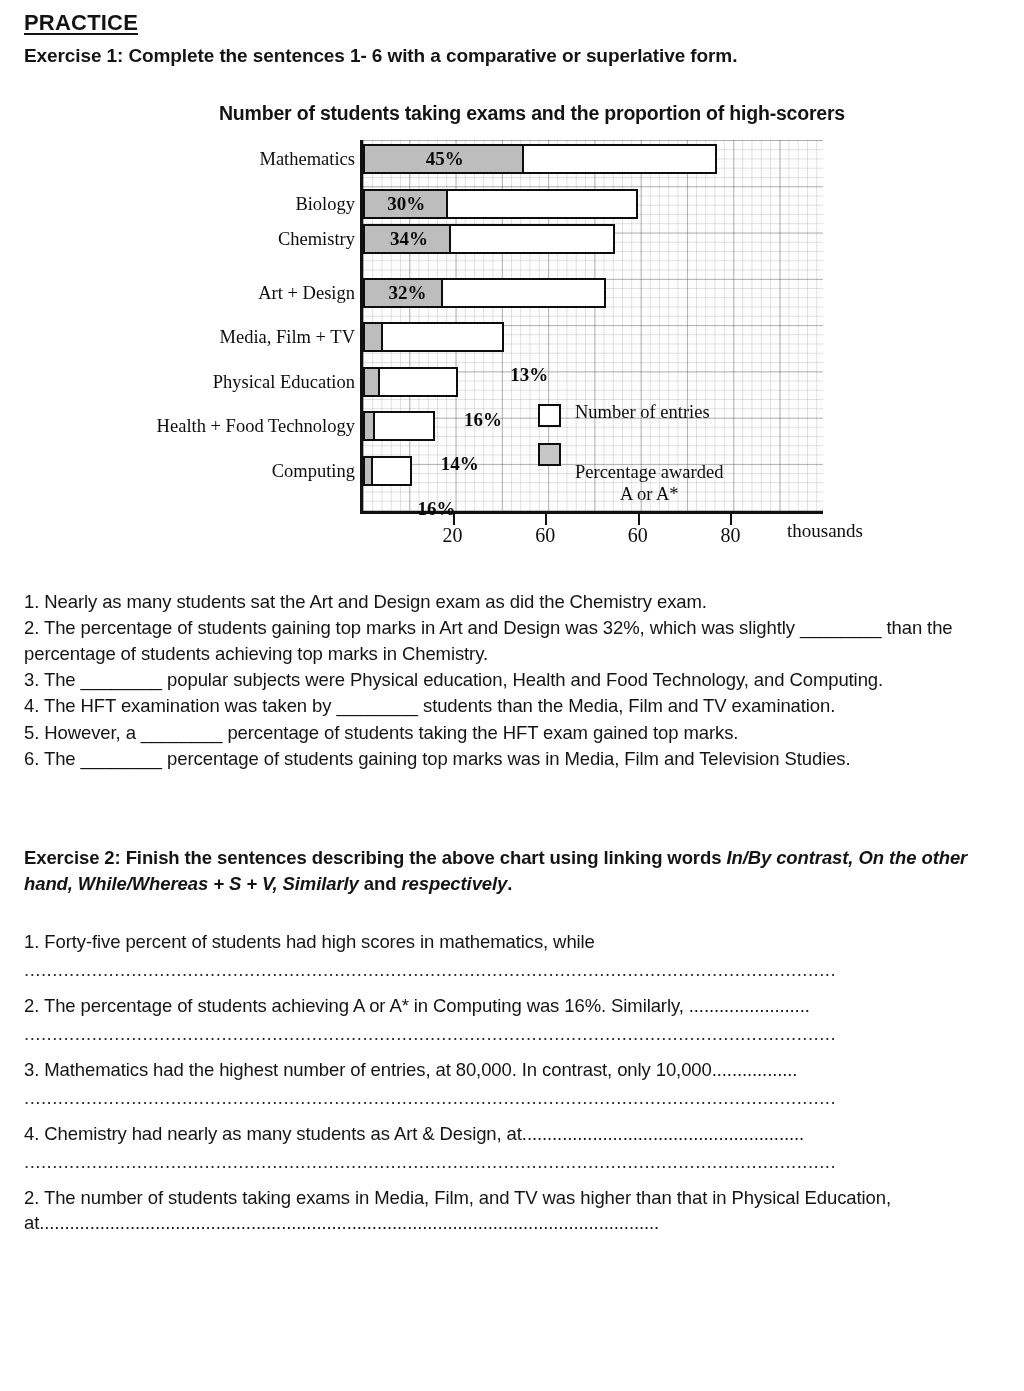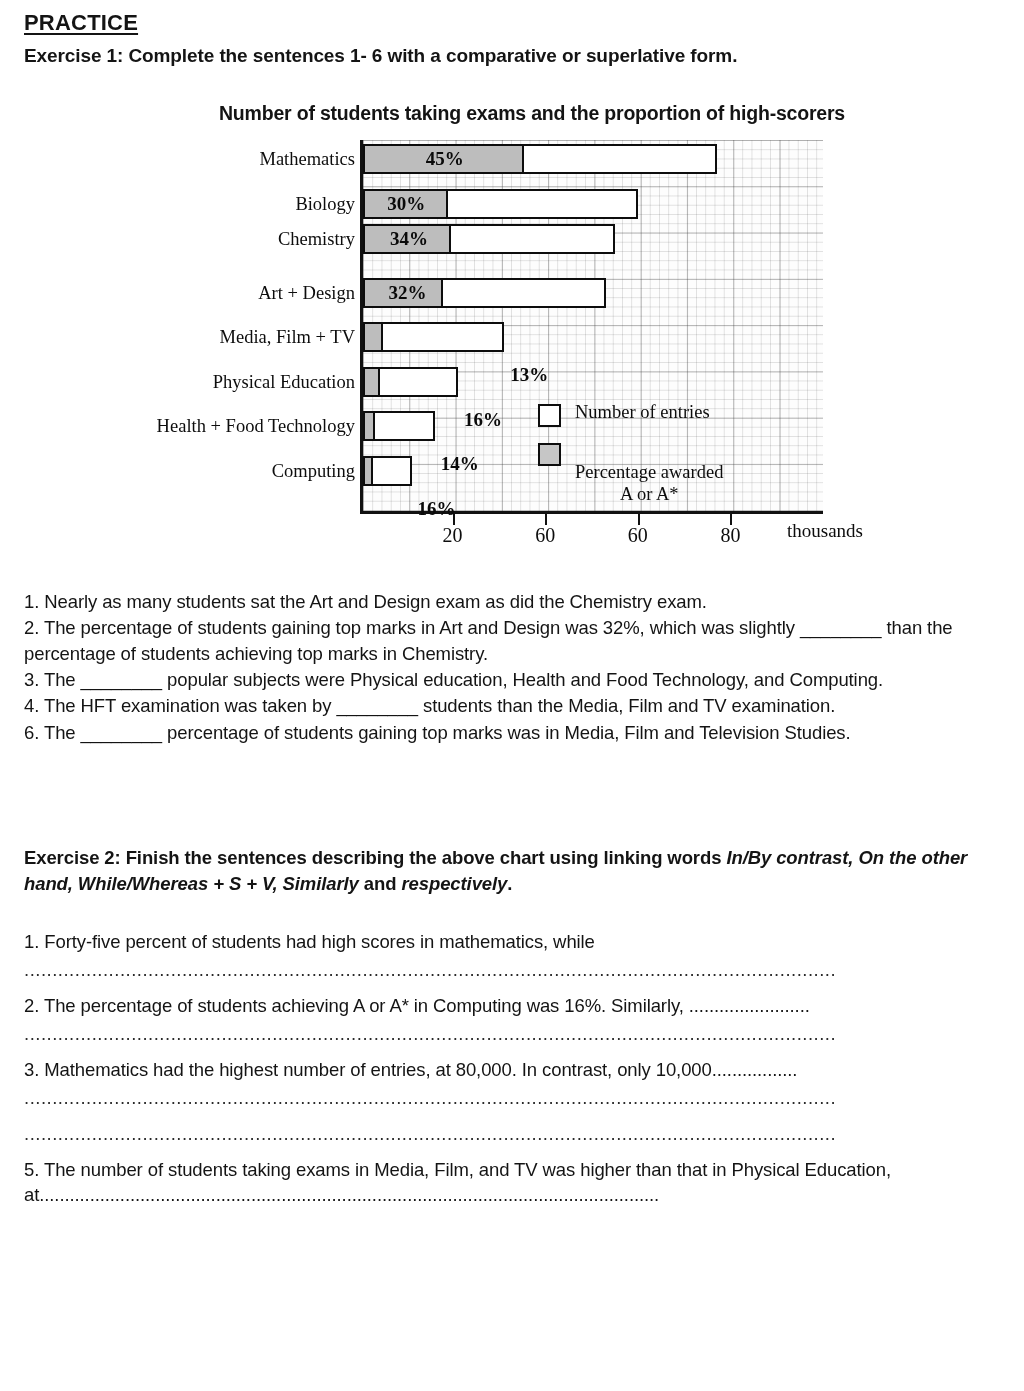--- a/index.html
+++ b/index.html
@@ -362,20 +362,21 @@
         <div class="xlabel" style="left: 370.4px;">80</div>
       </div>
     <div class="units">thousands</div>
   </div>
 
   <div class="ex1-list" id="ex1-list">
       <p>1. Nearly as many students sat the Art and Design exam as did the Chemistry exam.</p>
       <p>2. The percentage of students gaining top marks in Art and Design was 32%, which was slightly ________ than the percentage of students achieving top marks in Chemistry.</p>
       <p>3. The ________ popular subjects were Physical education, Health and Food Technology, and Computing.</p>
       <p>4. The HFT examination was taken by ________ students than the Media, Film and TV examination.</p>
+      <p>5. However, a ________ percentage of students taking the HFT exam gained top marks.</p>
       <p>6. The ________ percentage of students gaining top marks was in Media, Film and Television Studies.</p>
     </div>
 
   <div class="ex2-heading">
     <span>Exercise 2: Finish the sentences describing the above chart using linking words </span><i>In/By contrast, On the other hand, While/Whereas + S + V, Similarly</i><span> and </span><i>respectively</i><span>.</span>
   </div>
 
   <div class="ex2-list" id="ex2-list">
       <div class="ex2-item">
         <p class="ex2-q">1. Forty-five percent of students had high scores in mathematics, while</p>
@@ -383,21 +384,22 @@
       </div>
       <div class="ex2-item">
         <p class="ex2-q">2. The percentage of students achieving A or A* in Computing was 16%. Similarly, ........................</p>
         <p class="ex2-dots">................................................................................................................................................</p>
       </div>
       <div class="ex2-item">
         <p class="ex2-q">3. Mathematics had the highest number of entries, at 80,000. In contrast, only 10,000.................</p>
         <p class="ex2-dots">................................................................................................................................................</p>
       </div>
       <div class="ex2-item">
+        <p class="ex2-q">4. Chemistry had nearly as many students as Art &amp; Design, at........................................................</p>
         <p class="ex2-dots">................................................................................................................................................</p>
       </div>
       <div class="ex2-item">
-        <p class="ex2-q">5. The number of students taking exams in Media, Film, and TV was higher than that in Physical Education, at...........................................................................................................................</p>
+        <p class="ex2-q">2. The number of students taking exams in Media, Film, and TV was higher than that in Physical Education, at...........................................................................................................................</p>
         <div style="height: 8px;"></div>
       </div>
     </div>
 
 </div>
 
 </body></html>

